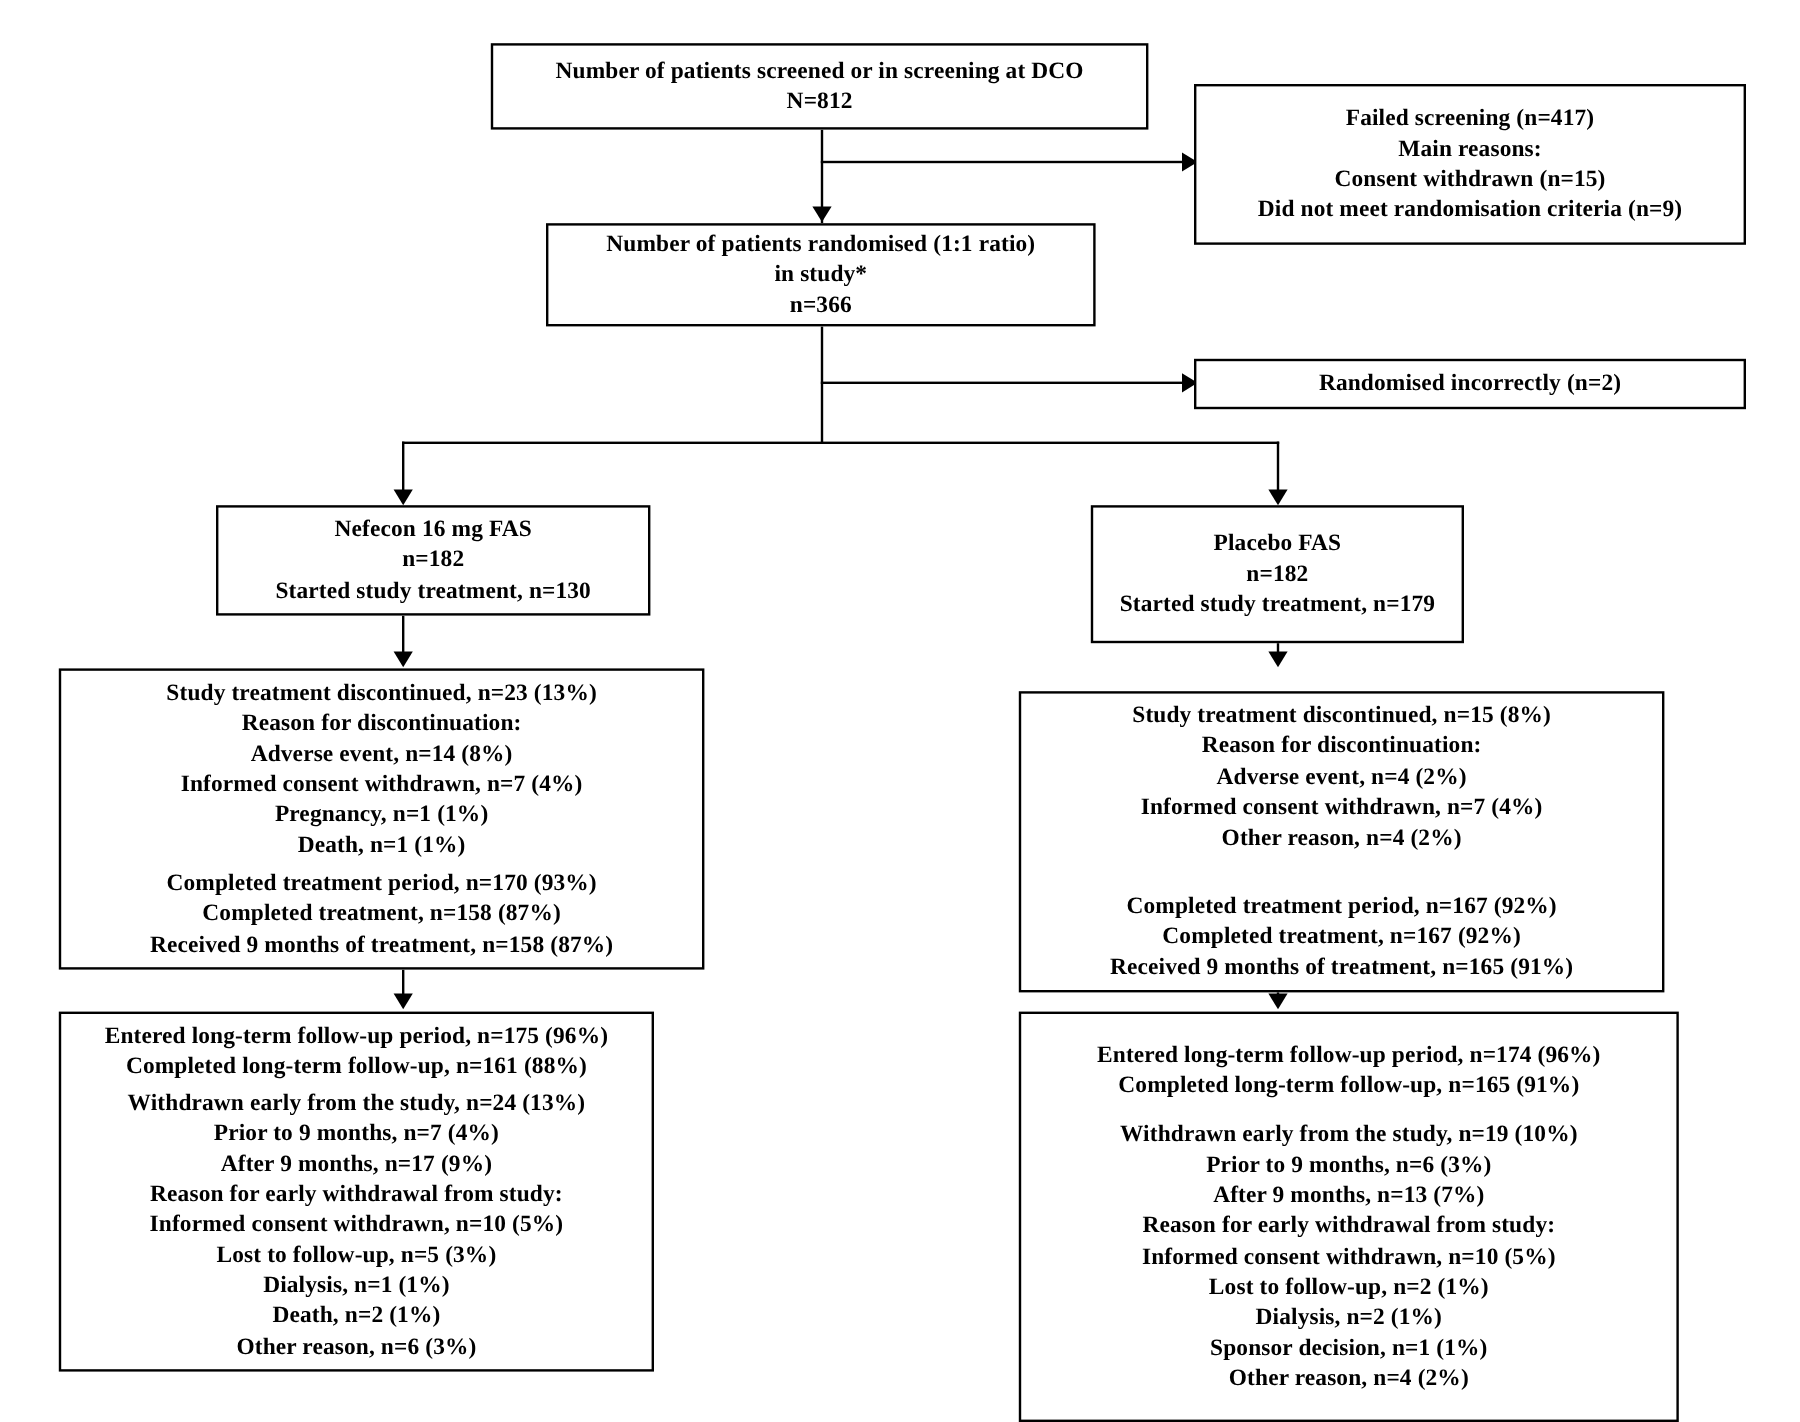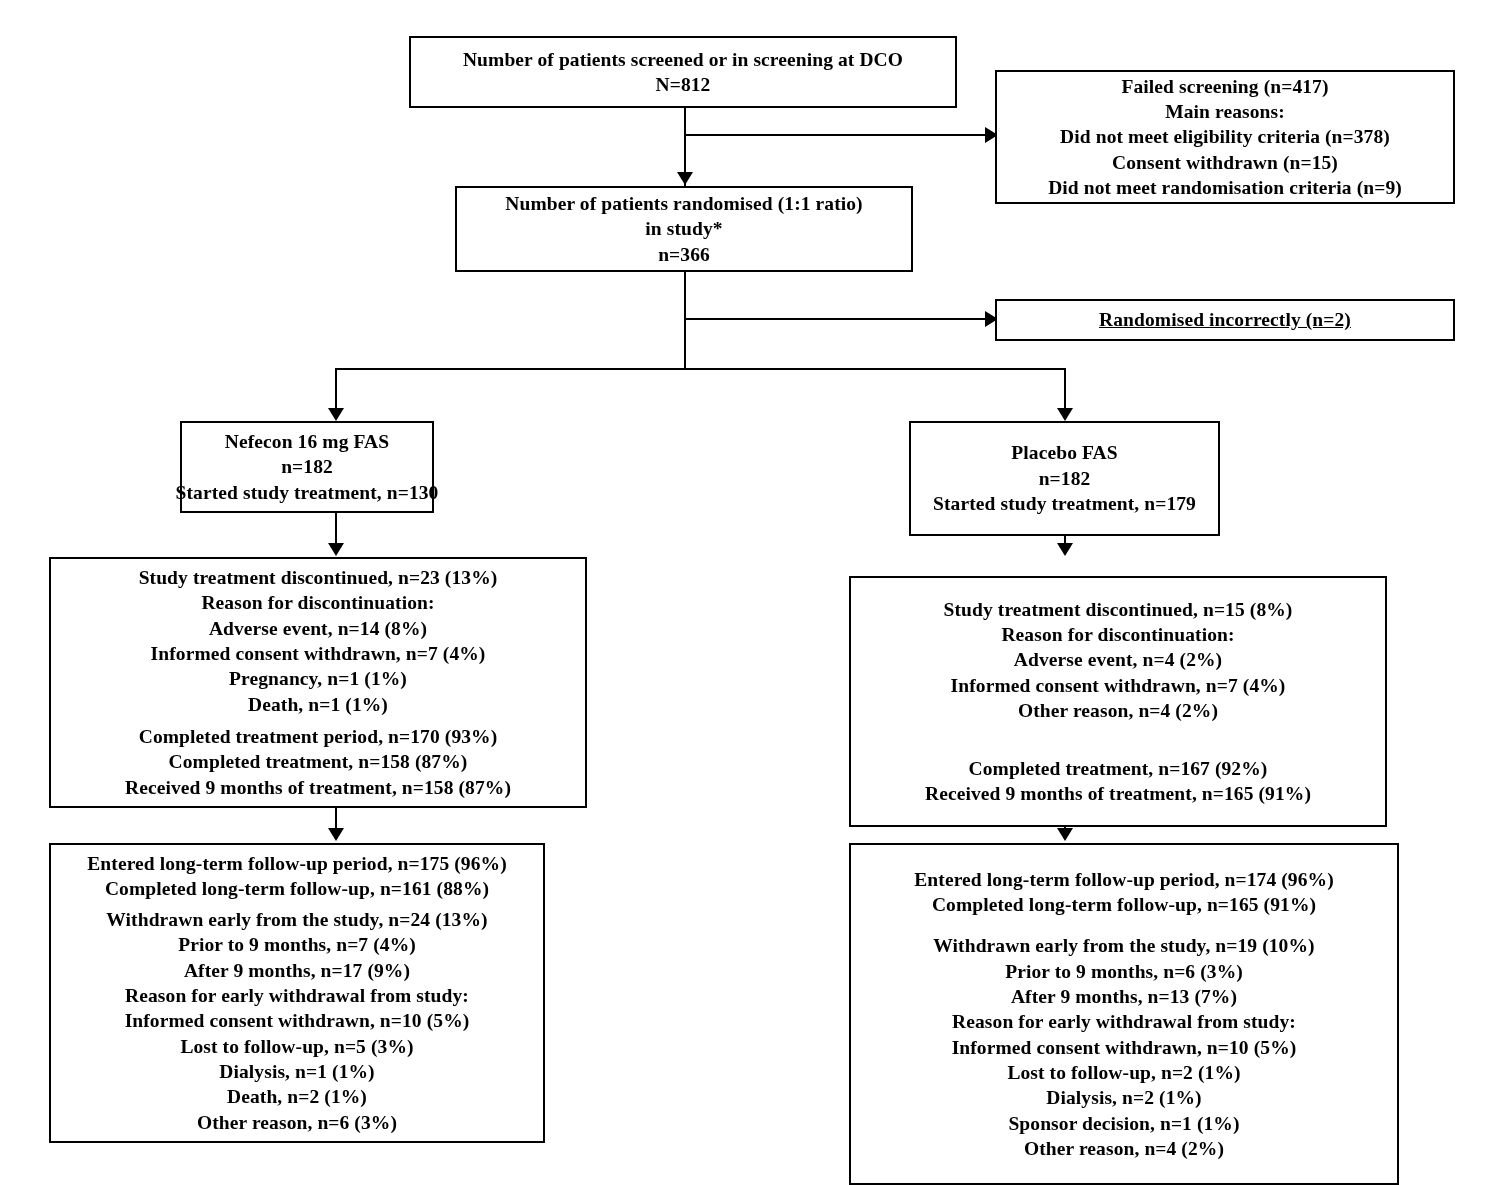--- a/index.html
+++ b/index.html
@@ -110,36 +110,35 @@
   <div class="arrow-down" style="left:1057px; top:828px;"></div>
 
   <div class="node" style="left:409px; top:36px; width:548px; height:72px;">
     <div class="line b">Number  of patients screened or in  screening  at DCO</div>
     <div class="line b">N=812</div>
   </div>
 
   <div class="node" style="left:995px; top:70px; width:460px; height:134px;">
     <div class="line b">Failed  screening (n=417)</div>
     <div class="line">Main reasons:</div>
-    <div class="line">Did not meet eligibility criteria (n=378)</div>
     <div class="line">Consent  withdrawn (n=15)</div>
     <div class="line">Did not meet randomisation  criteria (n=9)</div>
   </div>
 
   <div class="node" style="left:455px; top:186px; width:458px; height:86px;">
     <div class="line b">Number  of patients randomised  (1:1 ratio)</div>
     <div class="line b">in  study*</div>
     <div class="line b">n=366</div>
   </div>
 
-  <div class="node" style="left:995px; top:299px; width:460px; height:42px;text-decoration:underline;">
+  <div class="node" style="left:995px; top:299px; width:460px; height:42px;">
     <div class="line b">Randomised  incorrectly  (n=2)</div>
   </div>
 
-  <div class="node" style="left:180px; top:421px; width:254px; height:92px;">
+  <div class="node" style="left:180px; top:421px; width:362px; height:92px;">
     <div class="line b">Nefecon 16 mg FAS</div>
     <div class="line b">n=182</div>
     <div class="line b">Started study  treatment, n=130</div>
   </div>
 
   <div class="node" style="left:909px; top:421px; width:311px; height:115px;">
     <div class="line b">Placebo FAS</div>
     <div class="line b">n=182</div>
     <div class="line b">Started study  treatment, n=179</div>
   </div>
@@ -158,20 +157,21 @@
   </div>
 
   <div class="node" style="left:849px; top:557px; width:538px; height:251px;margin-top:19px;">
     <div class="line b">Study treatment discontinued,  n=15 (8%)</div>
     <div class="line">Reason for discontinuation:</div>
     <div class="line">Adverse event, n=4 (2%)</div>
     <div class="line">Informed  consent withdrawn, n=7 (4%)</div>
     <div class="line">Other reason, n=4 (2%)</div>
     <div class="spacer"></div>
     <div class="spacer"></div>
+    <div class="line b">Completed  treatment period, n=167 (92%)</div>
     <div class="line">Completed  treatment,  n=167 (92%)</div>
     <div class="line">Received 9 months  of treatment,  n=165 (91%)</div>
   </div>
 
   <div class="node" style="left:49px; top:843px; width:496px; height:300px;">
     <div class="line">Entered  long-term  follow-up period, n=175  (96%)</div>
     <div class="line b">Completed  long-term  follow-up,  n=161  (88%)</div>
     <div class="spacer"></div>
     <div class="line b">Withdrawn  early from  the study, n=24 (13%)</div>
     <div class="line">Prior to 9 months,  n=7 (4%)</div>

